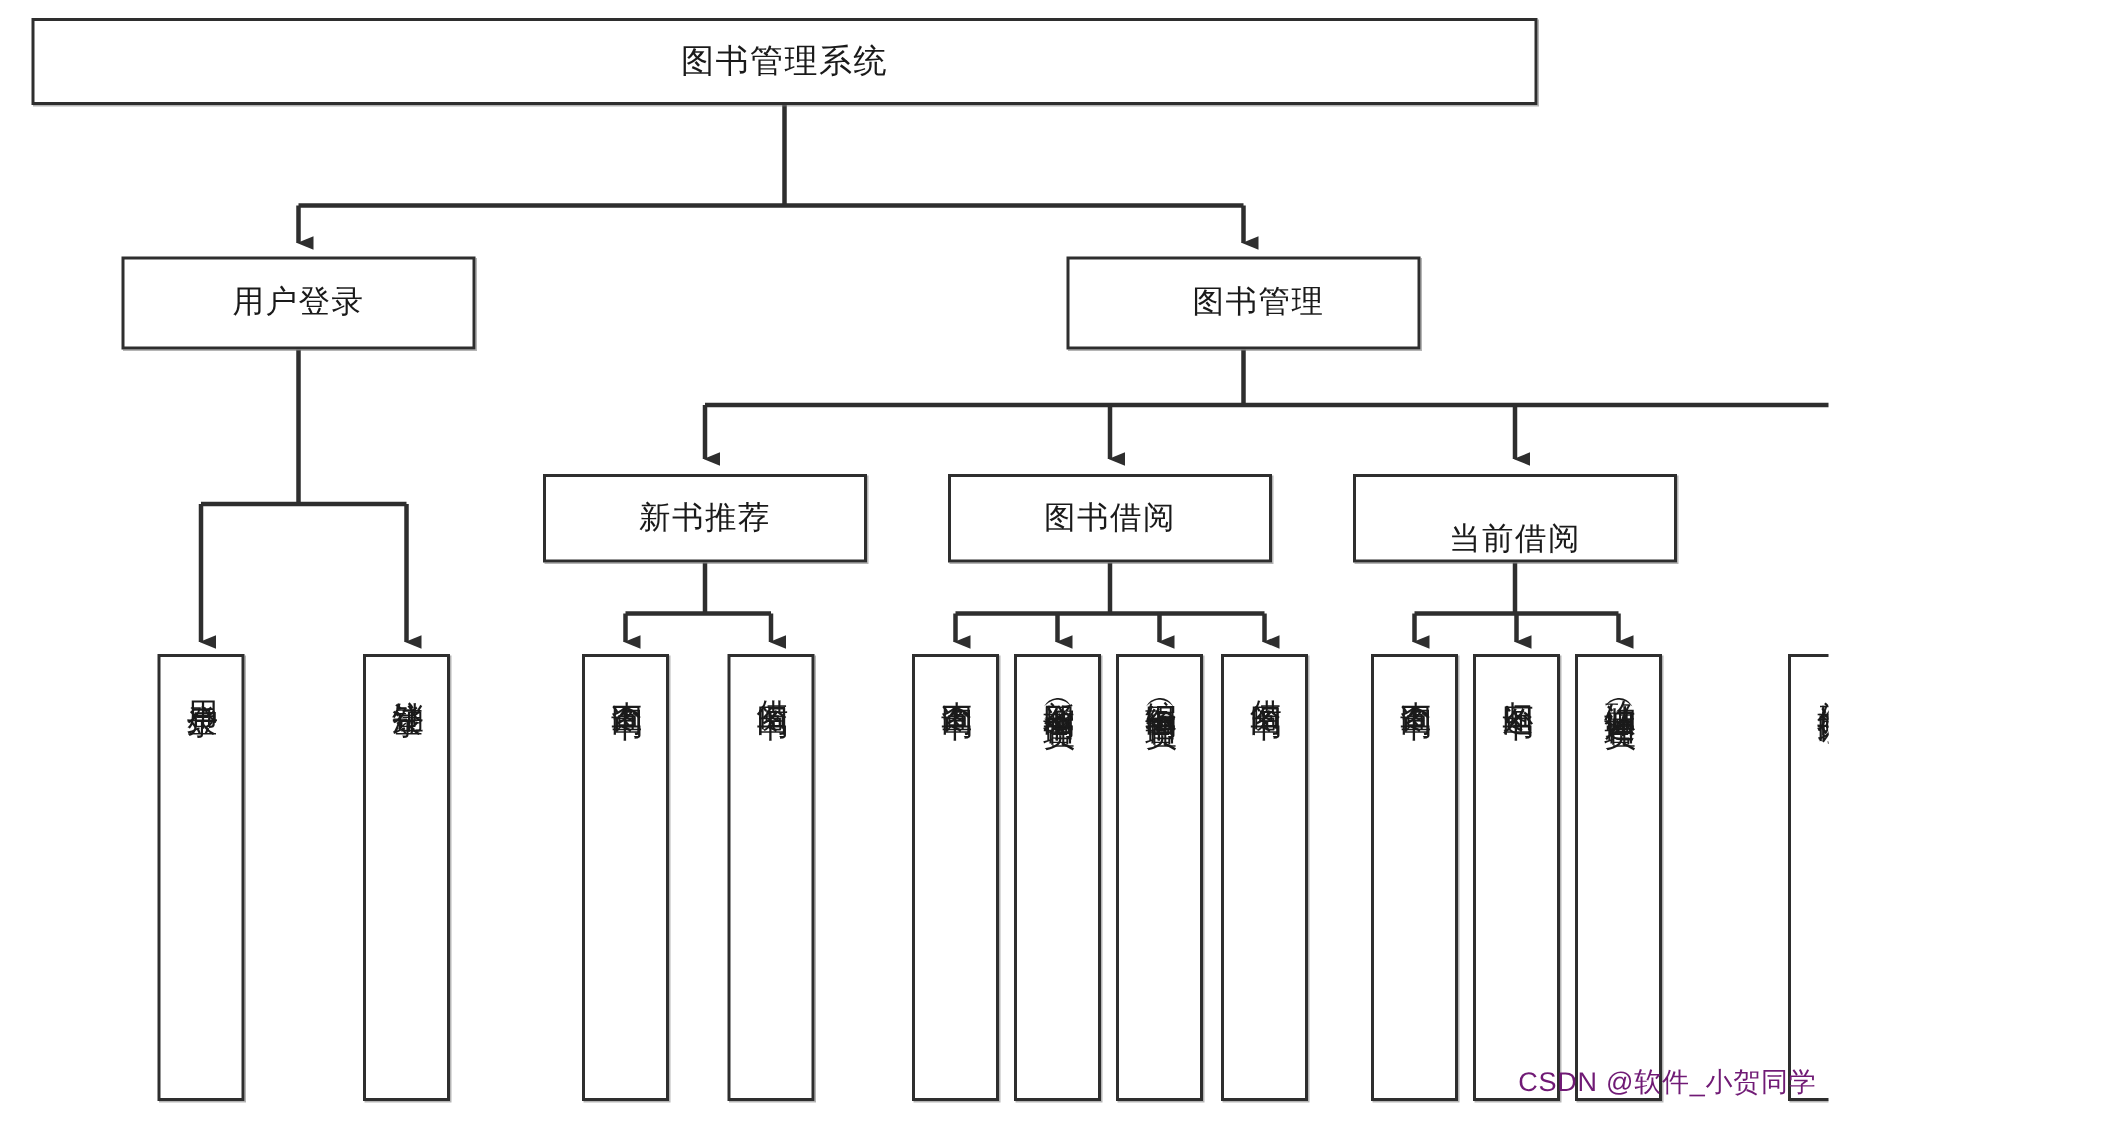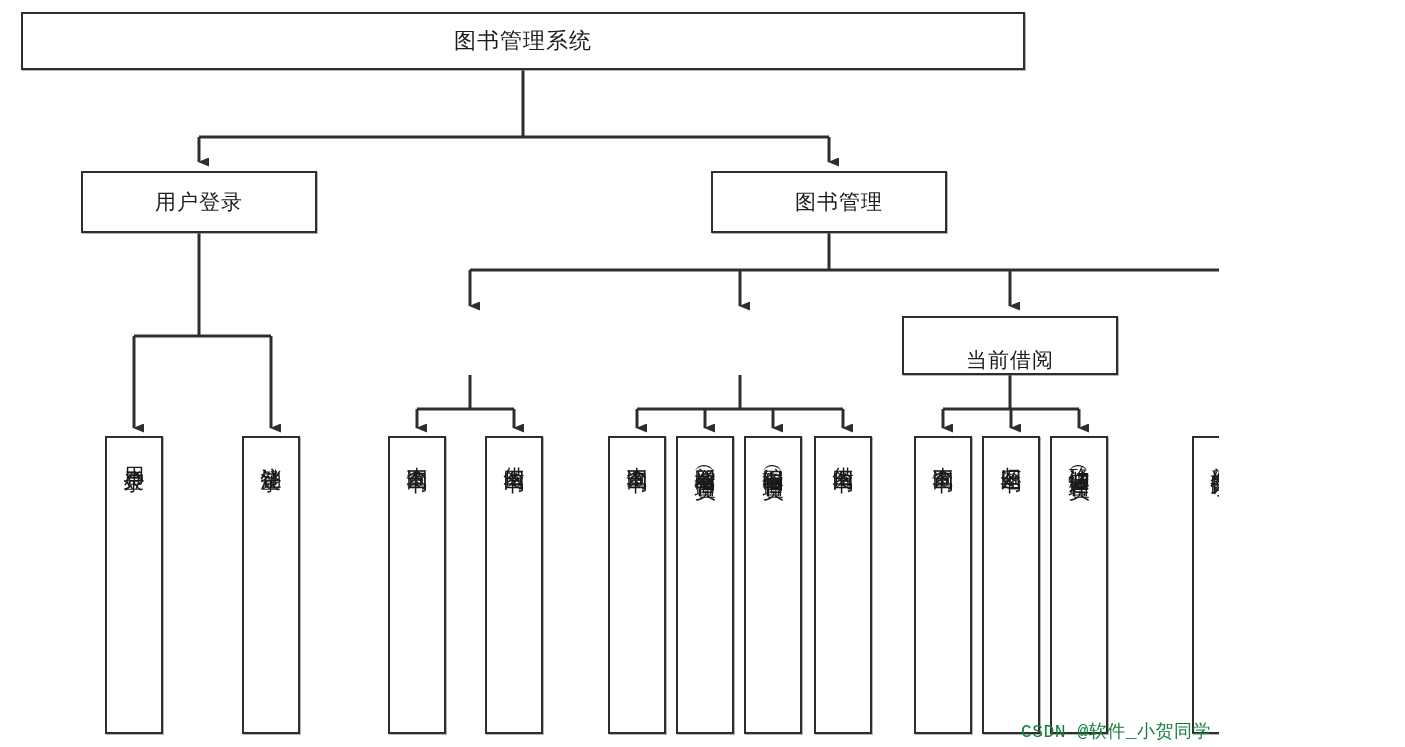--- a/index.html
+++ b/index.html
@@ -58,27 +58,26 @@
     letter-spacing: 2px;
     line-height: 1.05;
     text-align: left;
   }
   .node.root .node-label {
     font-size: 22px;
   }
   #watermark {
     position: absolute;
     right: 8px;
-    bottom: 4px;
+    bottom: 14px;
     font-size: 18px;
-    color: #15803d;
+    color: #701a75;
     letter-spacing: 0.5px;
     z-index: 5;
     white-space: nowrap;
-    font-family: Liberation Mono, monospace;
   }
 </style>
 </head>
 <body>
 
 <div id="diagram-canvas">
 
   <svg id="connector-layer" viewBox="0 0 1405 747" width="1405" height="747" xmlns="http://www.w3.org/2000/svg">
     <defs>
       <marker id="arrowhead" markerWidth="9" markerHeight="11" refX="4.5" refY="10" orient="auto" markerUnits="userSpaceOnUse">
@@ -134,21 +133,27 @@
   </div>
 
   <div class="node horizontal" style="left:81px; top:171px; width:236px; height:62px;">
     <span class="node-label">用户登录</span>
   </div>
 
   <div class="node horizontal" style="left:711px; top:171px; width:236px; height:62px;padding-left:20px;">
     <span class="node-label">图书管理</span>
   </div>
 
-
+  <div class="node horizontal" style="left:362px; top:316px; width:216px; height:59px;">
+    <span class="node-label">新书推荐</span>
+  </div>
+
+  <div class="node horizontal" style="left:632px; top:316px; width:216px; height:59px;">
+    <span class="node-label">图书借阅</span>
+  </div>
 
   <div class="node horizontal" style="left:902px; top:316px; width:216px; height:59px;align-items:flex-end;">
     <span class="node-label">当前借阅</span>
   </div>
 
 
   <div class="node vertical" style="left:105px; top:436px; width:58px; height:298px;">
     <span class="node-label">用户登录</span>
   </div>
 

